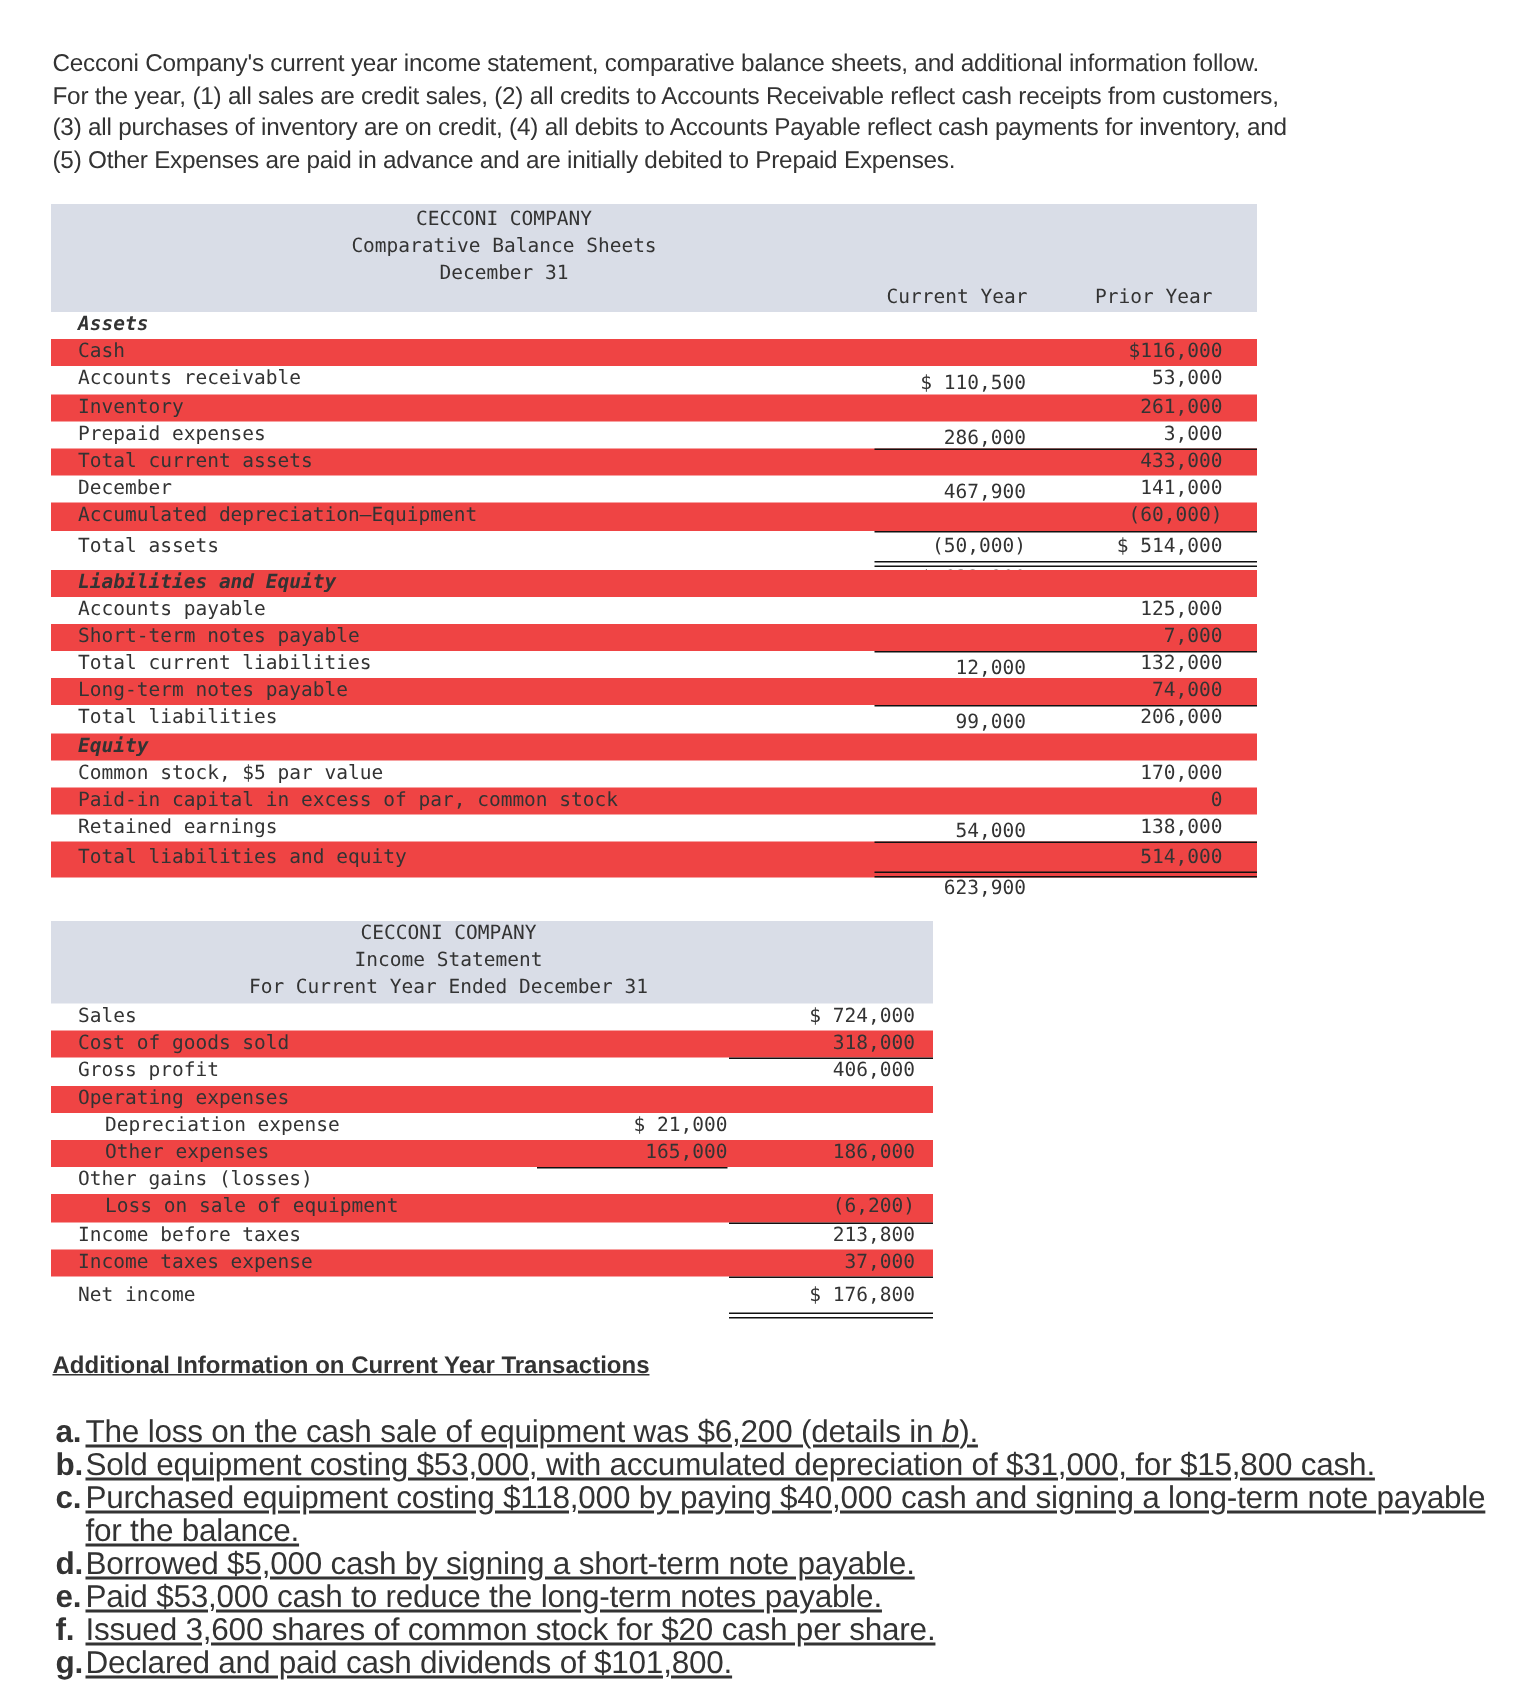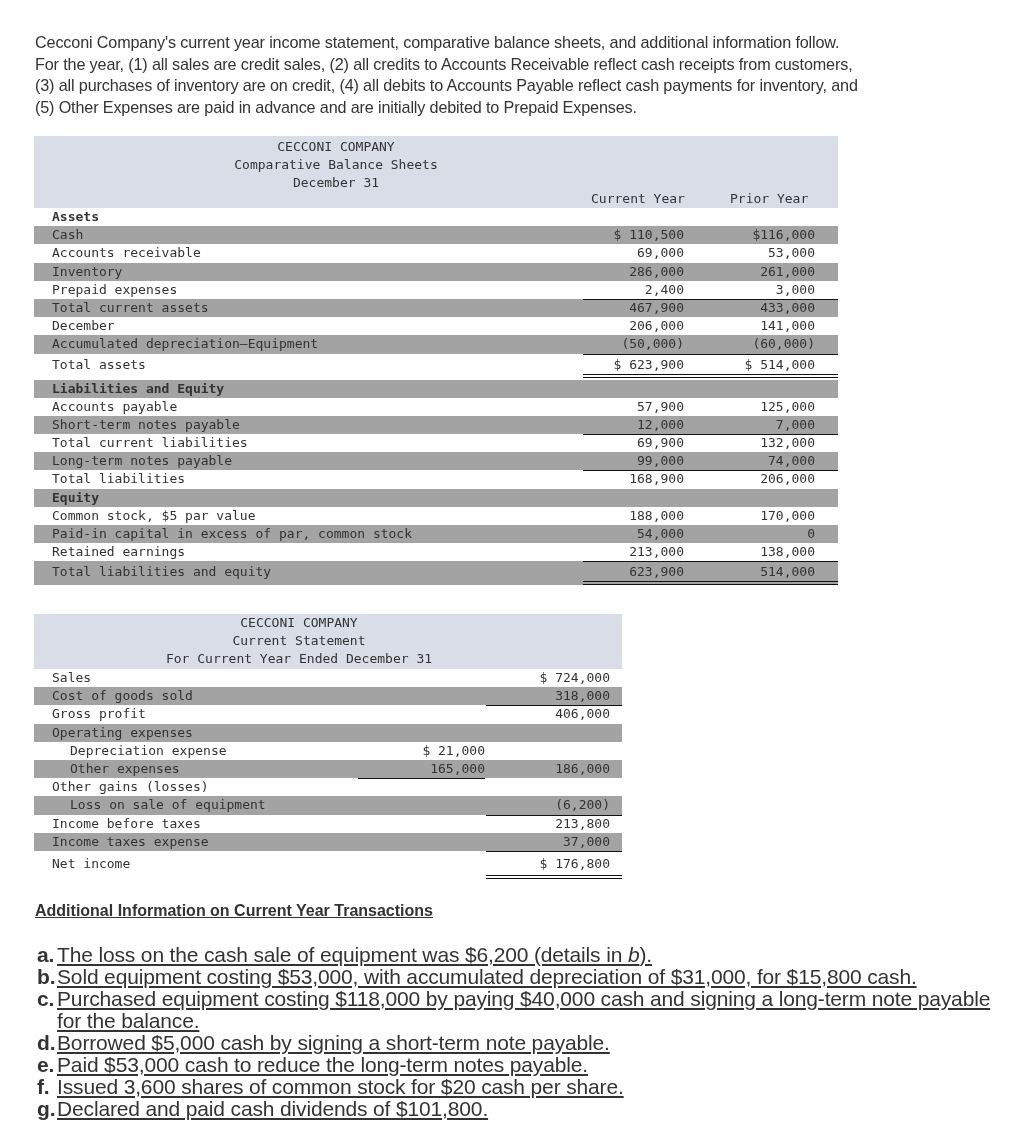--- a/index.html
+++ b/index.html
@@ -13,26 +13,26 @@
   .mono { font-family: "DejaVu Sans Mono", monospace; font-size: 13px; color: #333; }
 
   
   .bs { position: absolute; left: 34px; top: 136px; width: 804px; }
   .bs-header { background: #d9dde7; height: 72px; position: relative; }
   .bs-header .titles { position: absolute; left: 0; width: 604px; top: 2px; text-align: center; line-height: 18px; }
   .bs-header .col { position: absolute; top: 54px; line-height: 18px; }
   .bs-header .col.cur { left: 557px; }
   .bs-header .col.pri { left: 696px; }
   .row { position: relative; height: 18.2px; line-height: 18.2px; }
-  .row.alt { background: #a3a3a3; }
+  .row.alt { background: #ef4444; }
   .row .lbl { position: absolute; left: 18px; white-space: pre; }
   .row .lbl.ind { left: 36px; }
-  .row .lbl.bold { font-weight: bold; }
+  .row .lbl.bold { font-weight: bold; font-style: italic; }
   .row .v1, .row .v2, .row .v3 { position: absolute; text-align: right; white-space: pre; }
-  .bs .v1 { right: 154px; }
+  .bs .v1 { right: 154px; margin-top: 21px; }
   .bs .v2 { right: 23px; }
   .ul1 { position: absolute; height: 0; border-top: 1px solid #111; }
   .ul2 { position: absolute; height: 2px; border-top: 1px solid #111; border-bottom: 1px solid #111; }
 
   
   .is { position: absolute; left: 34px; top: 614px; width: 588px; }
   .is-header { background: #d9dde7; height: 55px; position: relative; }
   .is-header .titles { position: absolute; left: 0; width: 530px; top: 0px; text-align: center; line-height: 18px; }
   .is .v1 { right: 137px; }
   .is .v3 { right: 12px; }
@@ -164,21 +164,21 @@
       <span class="v1">623,900</span>
       <span class="v2">514,000</span>
       <span class="ul2" style="left:549px;width:255px;bottom:0;"></span>
     </div>
 </div>
 
 <div class="is mono">
   <div class="is-header">
     <div class="titles">
       <div>CECCONI COMPANY</div>
-      <div>Current Statement</div>
+      <div>Income Statement</div>
       <div>For Current Year Ended December 31</div>
     </div>
   </div>
   <div class="row">
       <span class="lbl">Sales</span>
       <span class="v3">$ 724,000</span>
     </div>
   <div class="row alt">
       <span class="lbl">Cost of goods sold</span>
       <span class="v3">318,000</span>

